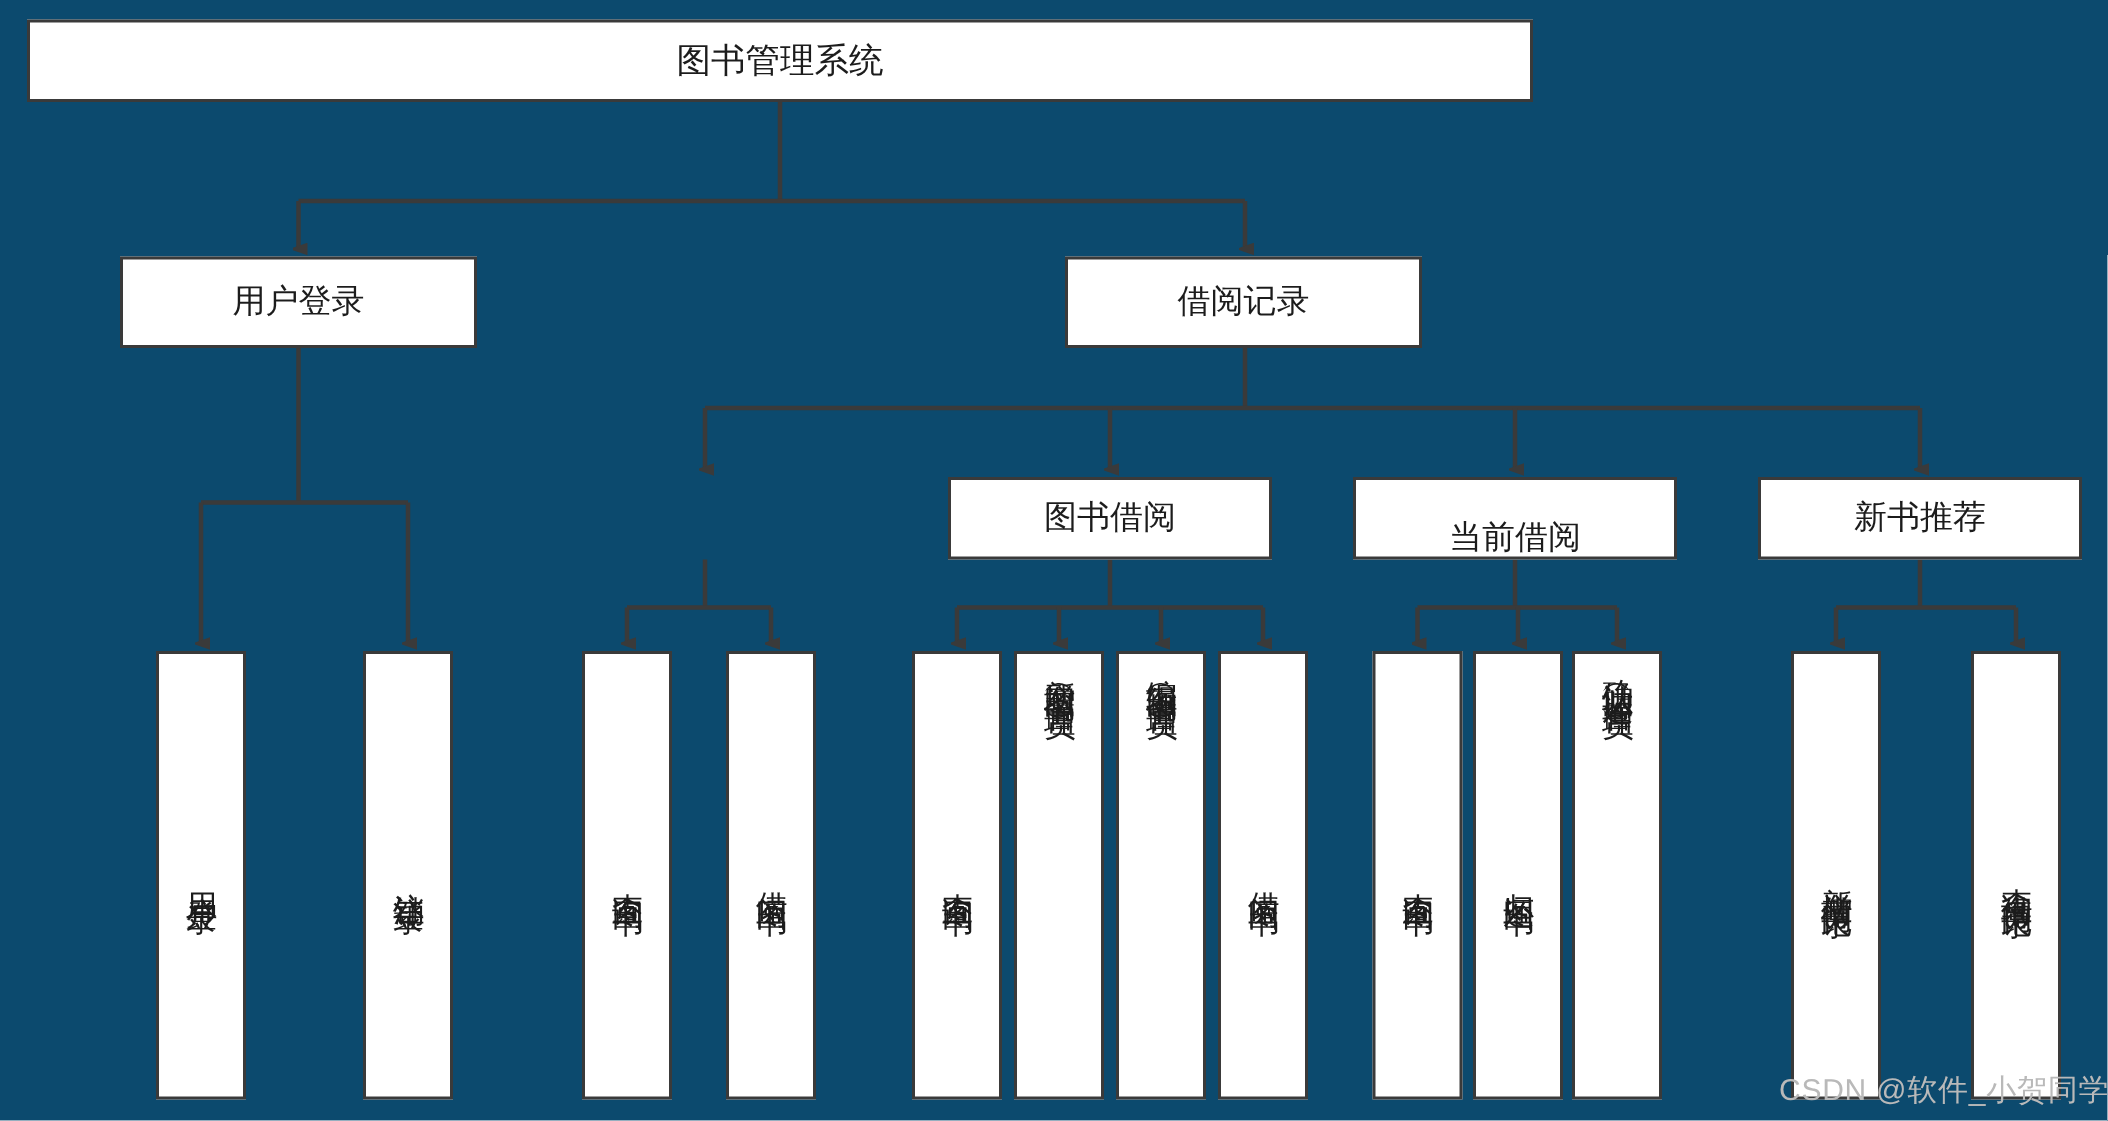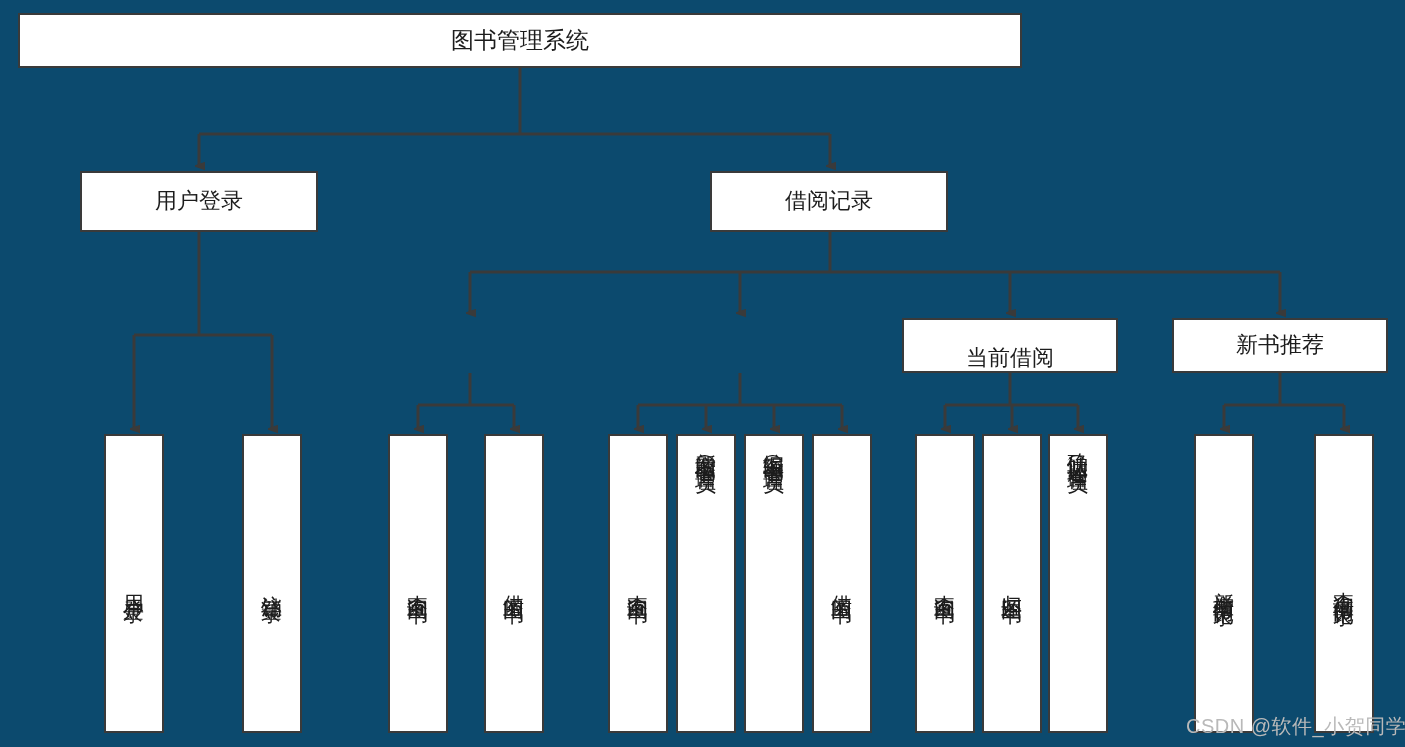--- a/index.html
+++ b/index.html
@@ -122,20 +122,23 @@
     <span class="node-label">图书管理系统</span>
   </div>
 
   <div class="node-box horizontal" style="left:80px; top:171px; width:238px; height:61px;">
     <span class="node-label">用户登录</span>
   </div>
   <div class="node-box horizontal" style="left:710px; top:171px; width:238px; height:61px;">
     <span class="node-label">借阅记录</span>
   </div>
 
+  <div class="node-box horizontal" style="left:632px; top:318px; width:216px; height:55px;">
+    <span class="node-label">图书借阅</span>
+  </div>
   <div class="node-box horizontal" style="left:902px; top:318px; width:216px; height:55px;align-items:flex-end;">
     <span class="node-label">当前借阅</span>
   </div>
   <div class="node-box horizontal" style="left:1172px; top:318px; width:216px; height:55px;">
     <span class="node-label">新书推荐</span>
   </div>
 
   <div class="node-box vertical" style="left:104px; top:434px; width:60px; height:299px;">
     <span class="node-label">用户登录</span>
   </div>

